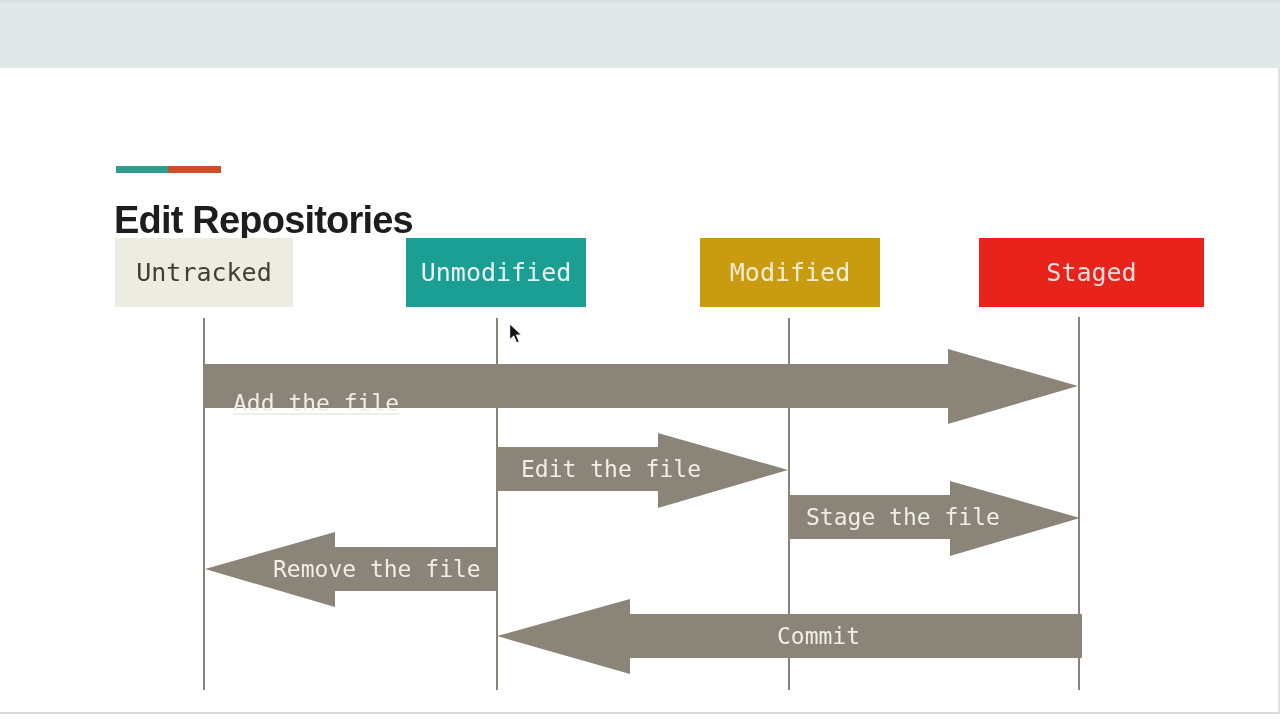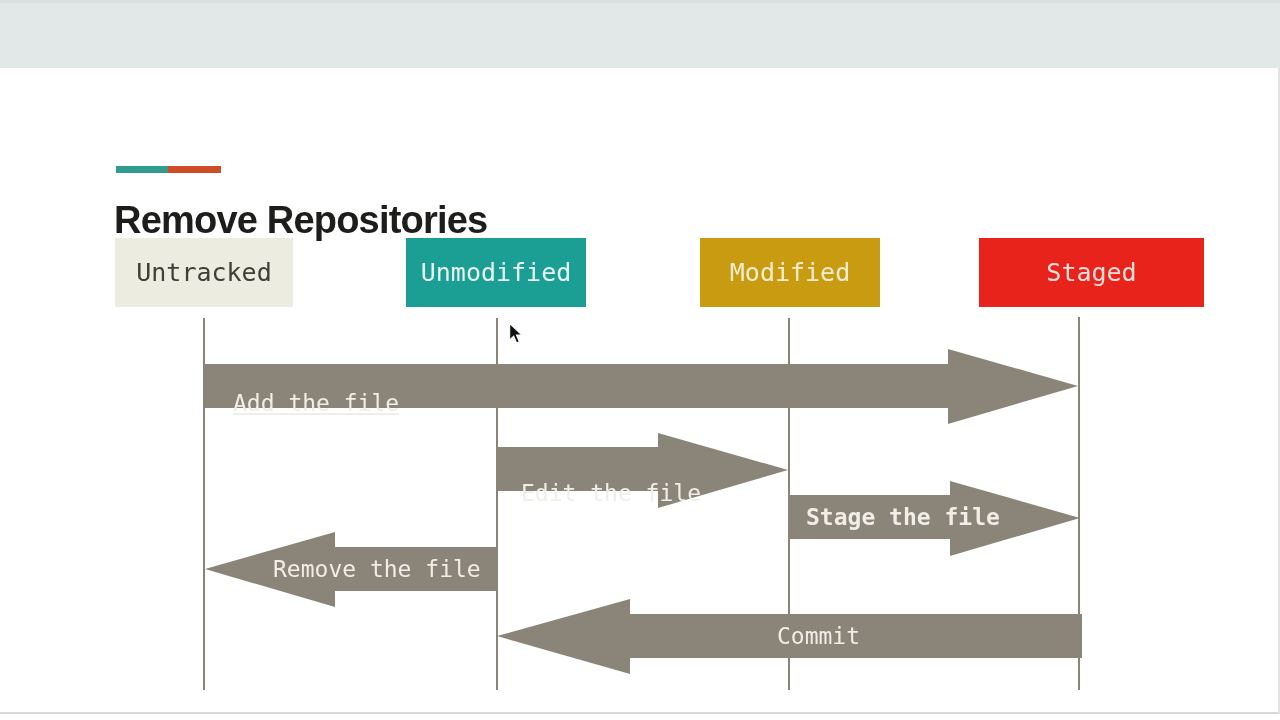--- a/index.html
+++ b/index.html
@@ -54,23 +54,23 @@
   }
 
   #a-add    { left:205px; top:349px; width:873px; height:75px; }
   #a-add .body   { left:0; top:15px; width:743px; height:44px; }
   #a-add .head   { left:743px; top:0; }
   #a-add .label  { left:28px; top:32px;text-decoration:underline; }
 
   #a-edit   { left:497px; top:433px; width:291px; height:75px; }
   #a-edit .body  { left:0; top:14px; width:161px; height:44px; }
   #a-edit .head  { left:161px; top:0; }
-  #a-edit .label { left:24px; top:14px;margin-top:24px; }
+  #a-edit .label { left:24px; top:14px; }
 
-  #a-stage  { left:789px; top:481px; width:260px; height:75px;font-weight:bold; }
+  #a-stage  { left:789px; top:481px; width:260px; height:75px; }
   #a-stage .body { left:0; top:14px; width:161px; height:44px; }
   #a-stage .head { left:161px; top:0; }
   #a-stage .label{ left:17px; top:14px; }
 
   #a-remove { left:205px; top:532px; width:292px; height:75px; }
   #a-remove .head { left:0; top:0; }
   #a-remove .body { left:130px; top:15px; width:162px; height:44px; }
   #a-remove .label{ left:68px; top:15px; }
 
   #a-commit { left:497px; top:599px; width:595px; height:75px; }
@@ -89,21 +89,21 @@
 </head>
 <body>
 
 <div class="abs" id="top-band" style="background-color: rgb(226, 232, 231);"></div>
 
 <div class="abs" id="accent-bar">
   <div class="seg" id="accent-teal" style="background-color: rgb(47, 156, 142);"></div>
   <div class="seg" id="accent-orange" style="background-color: rgb(205, 78, 38);"></div>
 </div>
 
-<div class="abs" id="page-title" style="color: rgb(29, 29, 27);">Remove Repositories</div>
+<div class="abs" id="page-title" style="color: rgb(29, 29, 27);">Edit Repositories</div>
 
 <div class="abs state" id="state-untracked" style="background-color: rgb(236, 236, 225); color: rgb(63, 62, 55);">
   <span>Untracked</span>
 </div>
 <div class="abs state" id="state-unmodified" style="background-color: rgb(27, 158, 147); color: rgb(233, 244, 242);">
   <span>Unmodified</span>
 </div>
 <div class="abs state" id="state-modified" style="background-color: rgb(200, 155, 16); color: rgb(245, 237, 211);">
   <span>Modified</span>
 </div>

